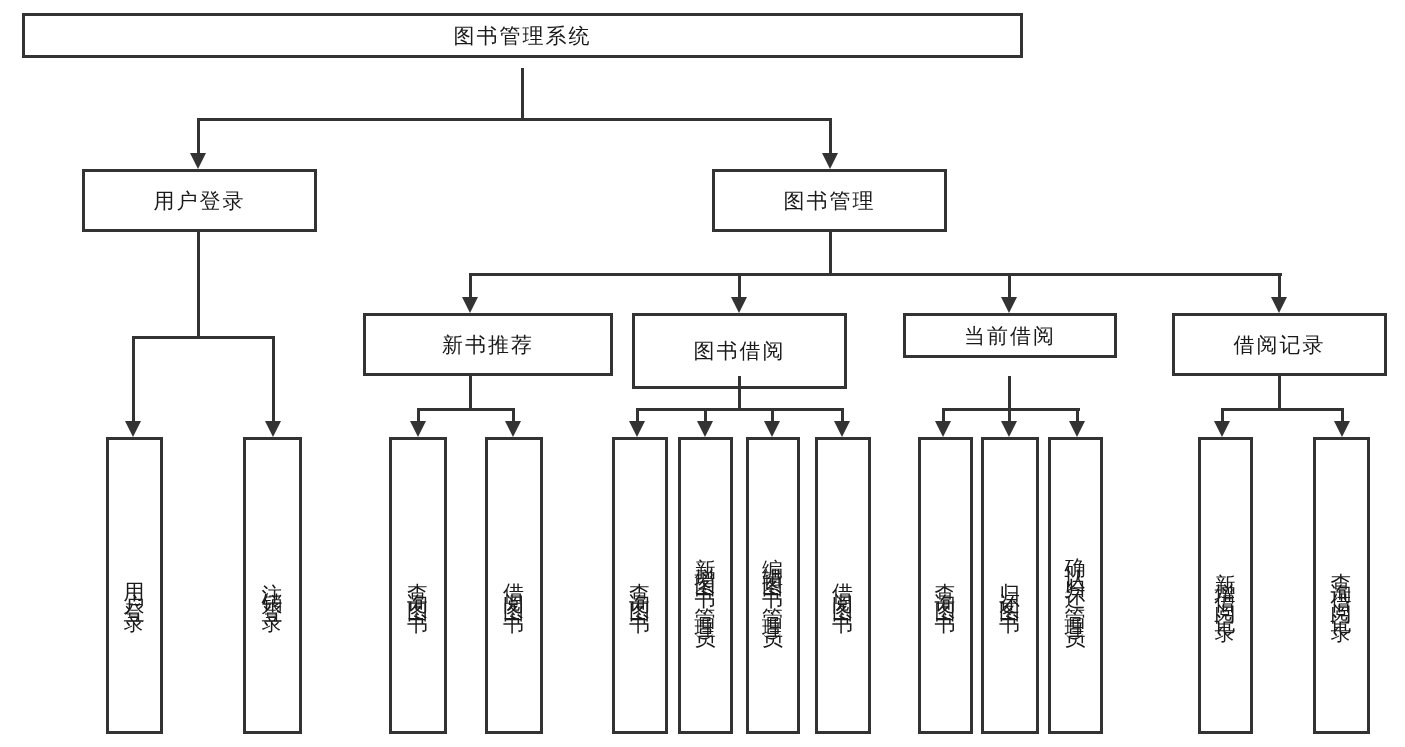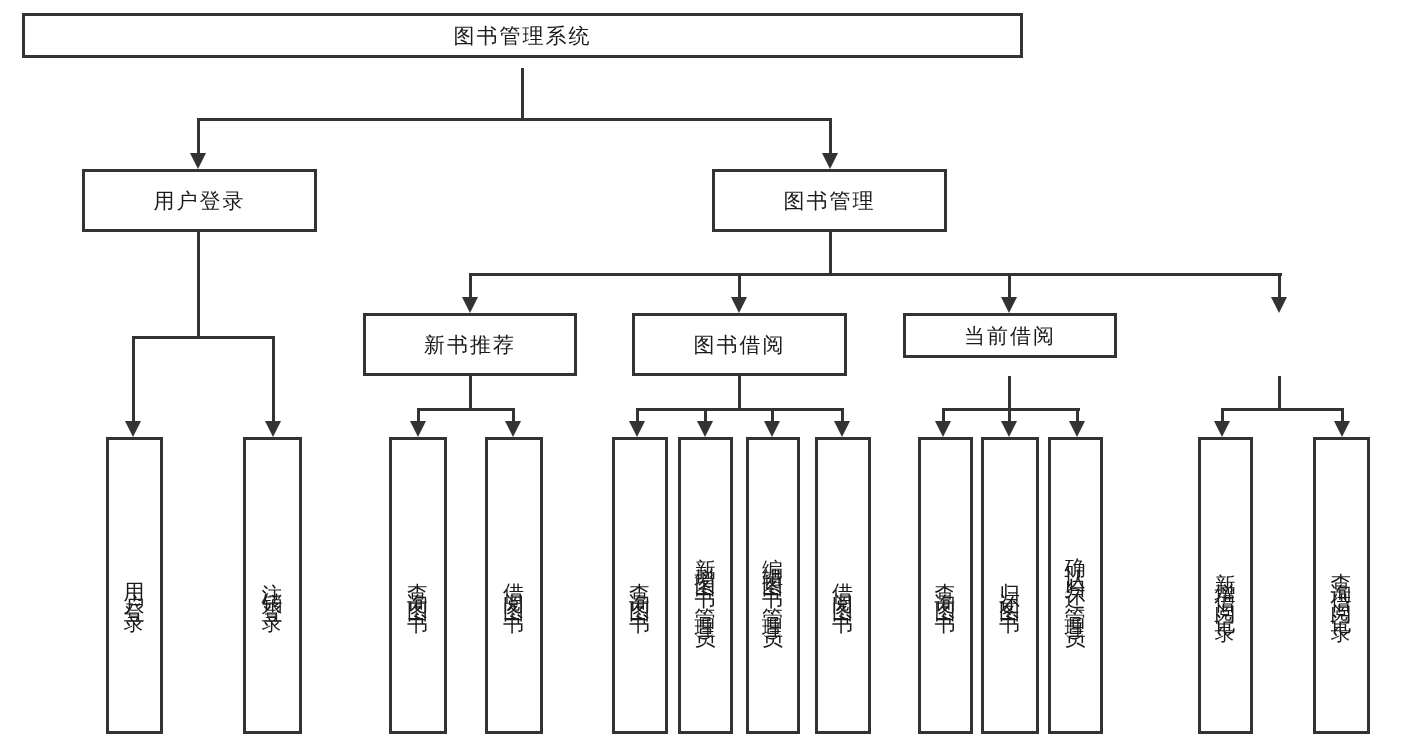--- a/index.html
+++ b/index.html
@@ -66,28 +66,31 @@
   <div class="hl" style="left:469px;top:273px;width:813px;"></div>
   <div class="vl" style="left:469px;top:273px;height:26px;"></div>
   <div class="ar" style="left:462px;top:297px;"></div>
   <div class="vl" style="left:738px;top:273px;height:26px;"></div>
   <div class="ar" style="left:731px;top:297px;"></div>
   <div class="vl" style="left:1008px;top:273px;height:26px;"></div>
   <div class="ar" style="left:1001px;top:297px;"></div>
   <div class="vl" style="left:1278px;top:273px;height:26px;"></div>
   <div class="ar" style="left:1271px;top:297px;"></div>
 
-  <div class="hbox" style="left:363px;top:313px;width:214px;height:63px;">
+  <div class="hbox" style="left:363px;top:313px;width:250px;height:63px;">
     <span>新书推荐</span>
   </div>
-  <div class="hbox" style="left:632px;top:313px;width:215px;height:63px;text-align:center;">
+  <div class="hbox" style="left:632px;top:313px;width:215px;height:76px;text-align:center;">
     <span>图书借阅</span>
   </div>
   <div class="hbox" style="left:903px;top:313px;width:214px;height:45px;">
     <span>当前借阅</span>
+  </div>
+  <div class="hbox" style="left:1172px;top:313px;width:215px;height:63px;">
+    <span>借阅记录</span>
   </div>
 
   <div class="vl" style="left:469px;top:376px;height:32px;"></div>
   <div class="hl" style="left:417px;top:408px;width:98px;"></div>
   <div class="vl" style="left:417px;top:408px;height:15px;"></div>
   <div class="ar" style="left:410px;top:421px;"></div>
   <div class="vl" style="left:512px;top:408px;height:15px;"></div>
   <div class="ar" style="left:505px;top:421px;"></div>
 
   <div class="vl" style="left:738px;top:376px;height:32px;"></div>

